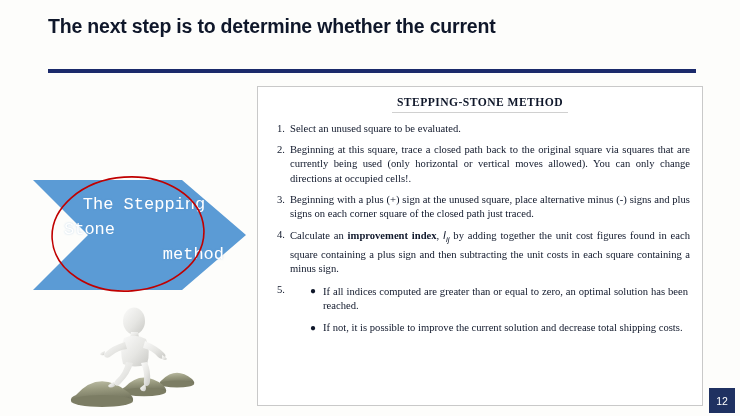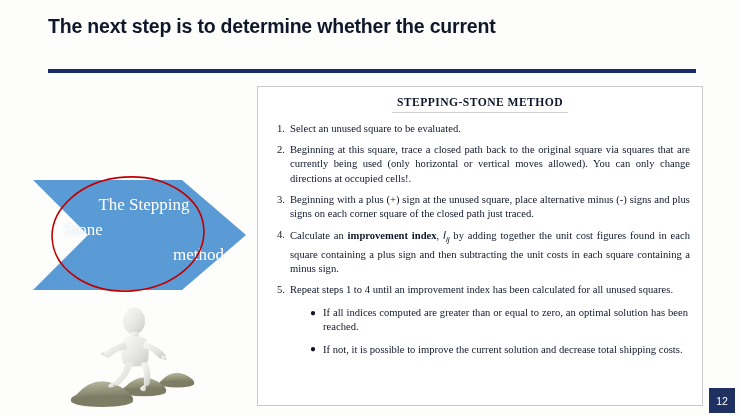--- a/index.html
+++ b/index.html
@@ -47,21 +47,21 @@
     height: 126px;
   }
   #chevron-shape { position: absolute; left: 0; top: 0; }
   #chevron-label {
     position: absolute;
     left: 34px;
     top: 20px;
     width: 160px;
     text-align: center;
     color: #ffffff;
-    font-family: Liberation Serif, serif;
+    font-family: Liberation Mono, monospace;
     font-size: 17px;
     line-height: 25px;
     text-shadow: 0 0 2px rgba(90,150,205,.4);
   }
   #chevron-label .lline { display: block; }
   #chevron-label .lline.l1 { text-align: center; }
   #chevron-label .lline.l2 { text-align: left; }
   #chevron-label .lline.l3 { text-align: right; padding-left: 4px; }
   #red-ellipse {
     position: absolute;
@@ -260,21 +260,21 @@
 
     <li>
       <span class="num">3.</span><span>Beginning with a plus (+) sign at the unused square, place alternative minus (-) signs and plus signs on each corner square of the closed path just traced.</span>
     </li>
 
     <li>
       <span class="num">4.</span><span>Calculate an </span><span class="bold-run">improvement index</span><span>,  </span><span class="math-italic"><span>I</span><sub>ij</sub></span><span> by adding together the unit cost figures found in each square containing a plus sign and then subtracting the unit costs in each square containing a minus sign.</span>
     </li>
 
     <li>
-      <span class="num">5.</span><span>Repeat steps 1 to 4 until an improvement index has been calculated for all unused squares.</span>
+      <span class="num">5.</span>
     </li>
 
   </ol>
 
   <ul id="sub-bullets">
     <li>
       <span class="dot">●</span><span>If all indices computed are greater than or equal to zero, an optimal solution has been reached.</span>
     </li>
     <li>
       <span class="dot">●</span><span>If not, it is possible to improve the current solution and decrease total shipping costs.</span>

